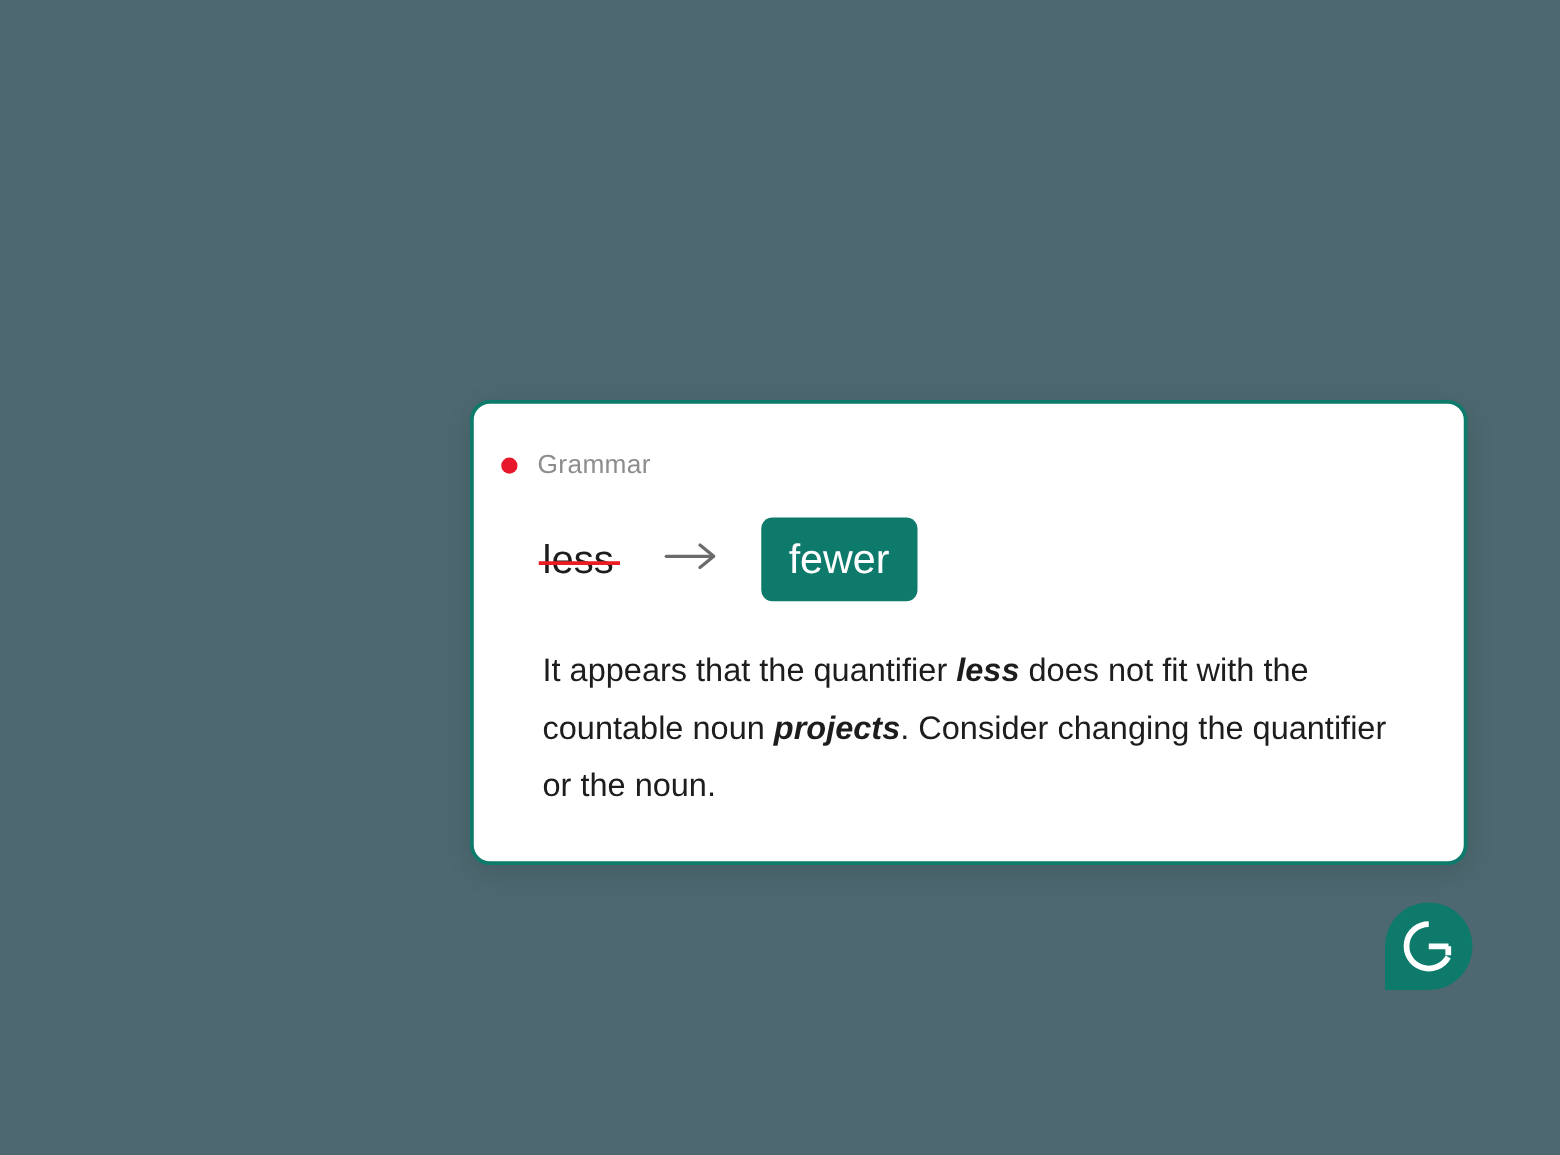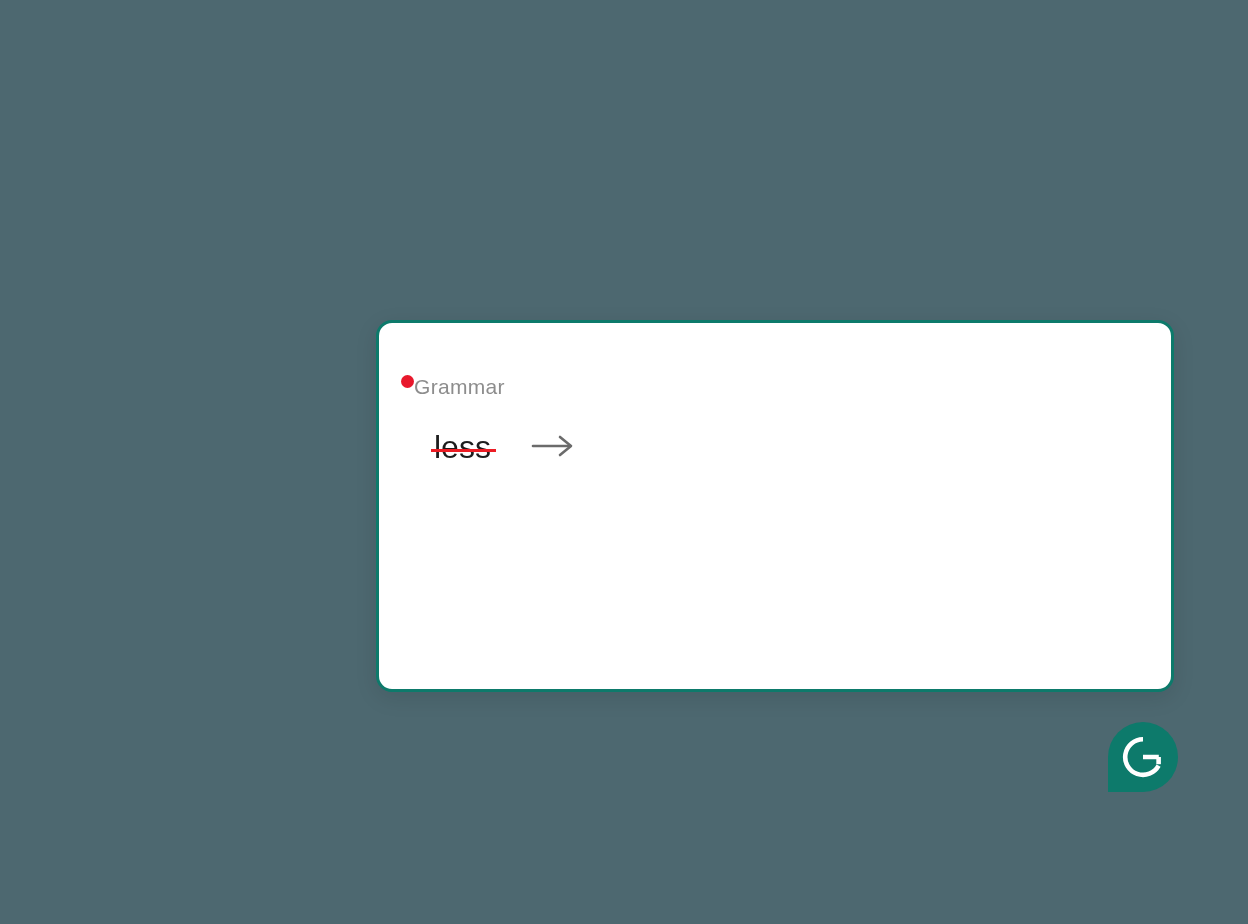--- a/index.html
+++ b/index.html
@@ -64,22 +64,24 @@
     background: #ffffff;
     border: 3px solid #0d7a6b;
     border-radius: 16px;
     box-sizing: border-box;
     box-shadow: 0 6px 22px rgba(0,0,0,0.10);
   }
 
   .card-header {
     position: absolute;
     left: 22px;
-    top: 52px;
+    top: 37px;
     display: flex;
+    align-items: center;
+    gap: 16px;
   }
   .type-dot {
     width: 13px;
     height: 13px;
     border-radius: 50%;
     background: #e8182c;
     flex: none;
   }
   .type-label {
     font-size: 21px;
@@ -170,22 +172,24 @@
     </div>
 
     <div class="suggestion-row">
       <span class="orig-word">less</span>
       <span class="arrow-icon">
         <svg width="44" height="26" viewBox="0 0 44 26" fill="none" aria-hidden="true">
           <path d="M2 13 H39" stroke="#6b6b6b" stroke-width="2.6" stroke-linecap="round"></path>
           <path d="M29 4 L40 13 L29 22" stroke="#6b6b6b" stroke-width="2.6" stroke-linecap="round" stroke-linejoin="round" fill="none"></path>
         </svg>
       </span>
+      <button class="replace-pill">fewer</button>
     </div>
 
+    <div class="explanation"><span>It appears that the quantifier </span><b>less</b><span> does not fit with the countable noun </span><b>projects</b><span>. Consider changing the quantifier or the noun.</span></div>
 
   </div>
 
   <div class="brand-badge">
     <svg width="46" height="46" viewBox="0 0 46 46" aria-hidden="true">
       <path d="M23 5.2 a17.8 17.8 0 1 0 15.6 26.4 M23 23 h15.8" stroke="#ffffff" stroke-width="4.6" fill="none" stroke-linecap="butt"></path>
       <path d="M38.6 23 v7.2" stroke="#ffffff" stroke-width="4.6" fill="none" stroke-linecap="butt"></path>
     </svg>
   </div>
 

